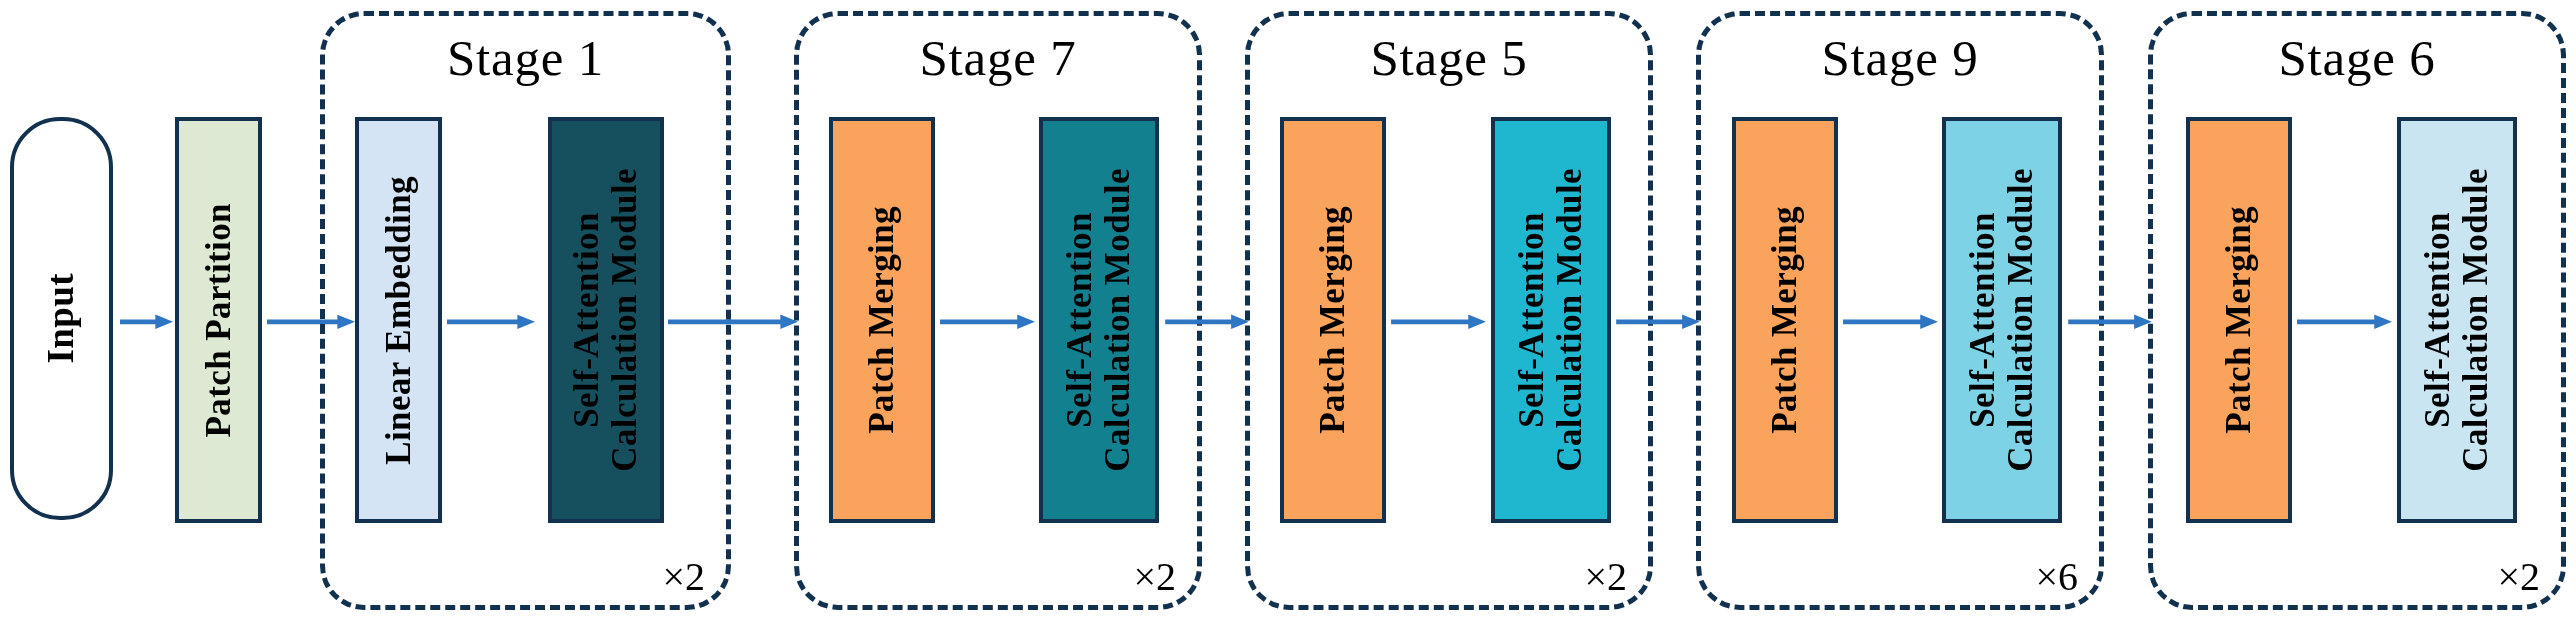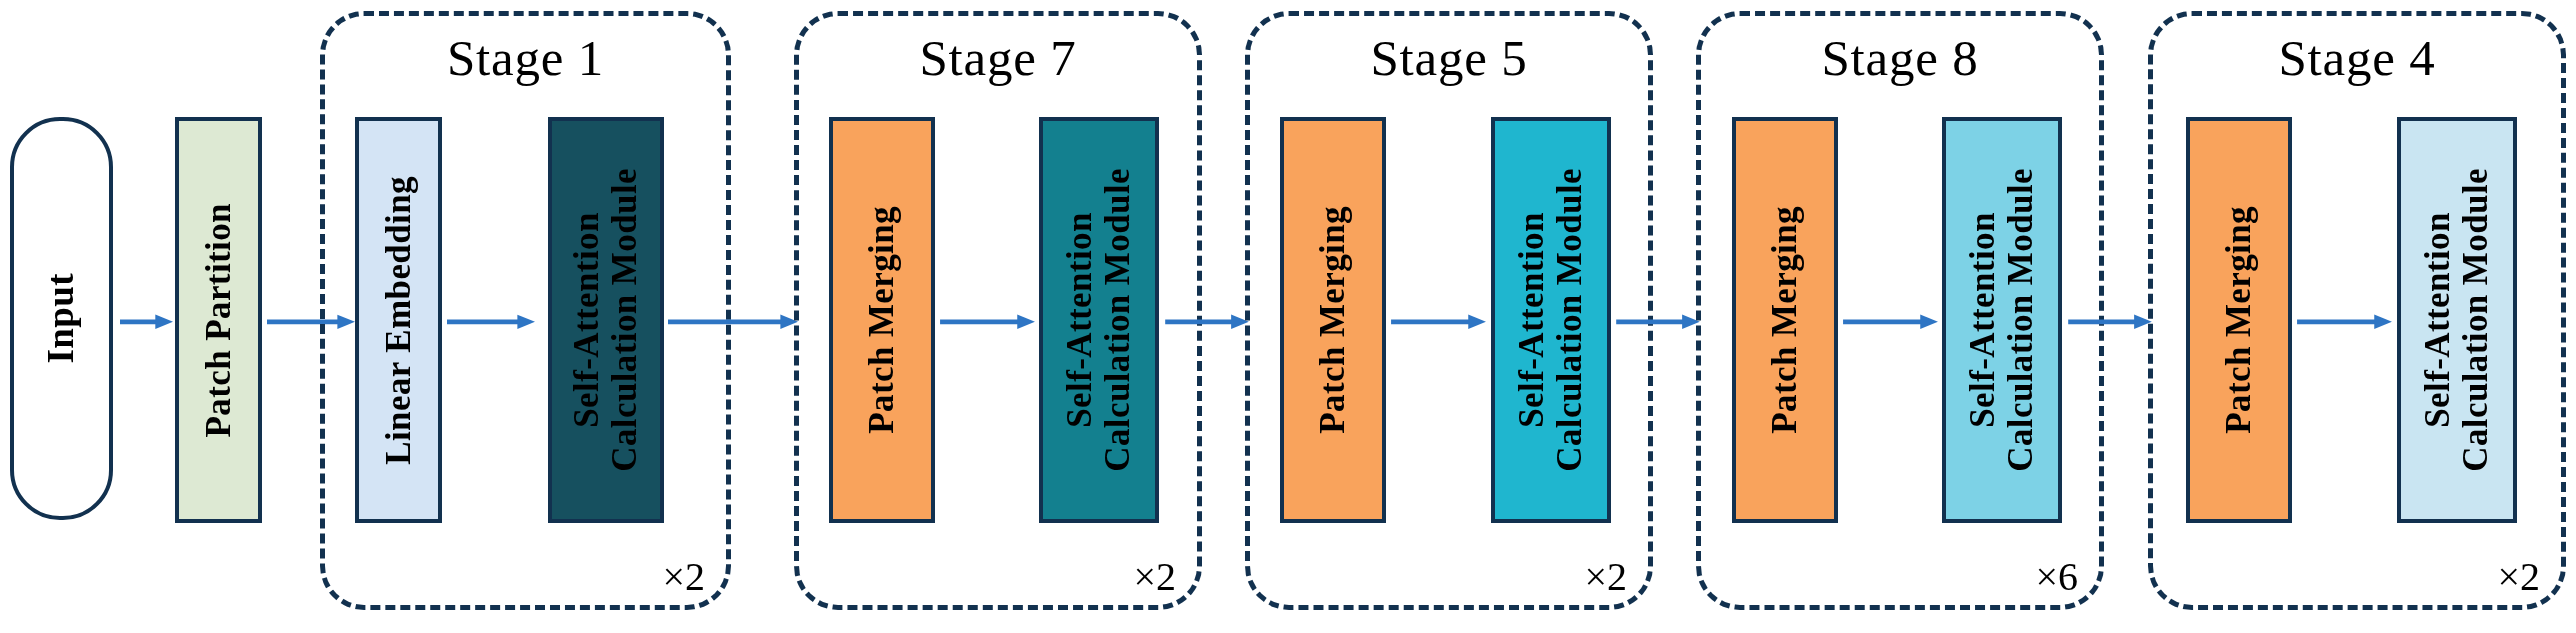--- a/index.html
+++ b/index.html
@@ -201,21 +201,21 @@
   </div>
 
   <div class="arrow" style="left:1616px; top:313px; width:84px;">
     <svg width="84" height="17.7" viewBox="0 0 104 22">
       <line x1="0" y1="11" x2="86" y2="11" stroke="#2e75c4" stroke-width="6"></line>
       <polygon points="82,2 104,11 82,20" fill="#2e75c4"></polygon>
     </svg>
   </div>
 
   <div class="stage" style="left:1696px; top:11.2px; width:408px; height:599px;">
-    <div class="stage-title">Stage 8</div>
+    <div class="stage-title">Stage 9</div>
     <div class="stage-repeat">×6</div>
   </div>
 
   <div class="block" style="left:1732px; top:117px; width:106px; height:406px; background:#f9a35c;">
     <span class="vtext blk-label">Patch Merging</span>
   </div>
 
   <div class="arrow" style="left:1843px; top:313px; width:95px;">
     <svg width="95" height="17.7" viewBox="0 0 118 22">
       <line x1="0" y1="11" x2="100" y2="11" stroke="#2e75c4" stroke-width="6"></line>
@@ -229,21 +229,21 @@
   </div>
 
   <div class="arrow" style="left:2068px; top:313px; width:84px;">
     <svg width="84" height="17.7" viewBox="0 0 104 22">
       <line x1="0" y1="11" x2="86" y2="11" stroke="#2e75c4" stroke-width="6"></line>
       <polygon points="82,2 104,11 82,20" fill="#2e75c4"></polygon>
     </svg>
   </div>
 
   <div class="stage" style="left:2148px; top:11.2px; width:418px; height:599px;">
-    <div class="stage-title">Stage 4</div>
+    <div class="stage-title">Stage 6</div>
     <div class="stage-repeat">×2</div>
   </div>
 
   <div class="block" style="left:2186px; top:117px; width:106px; height:406px; background:#f9a35c;">
     <span class="vtext blk-label">Patch Merging</span>
   </div>
 
   <div class="arrow" style="left:2297px; top:313px; width:95px;">
     <svg width="95" height="17.7" viewBox="0 0 118 22">
       <line x1="0" y1="11" x2="100" y2="11" stroke="#2e75c4" stroke-width="6"></line>

